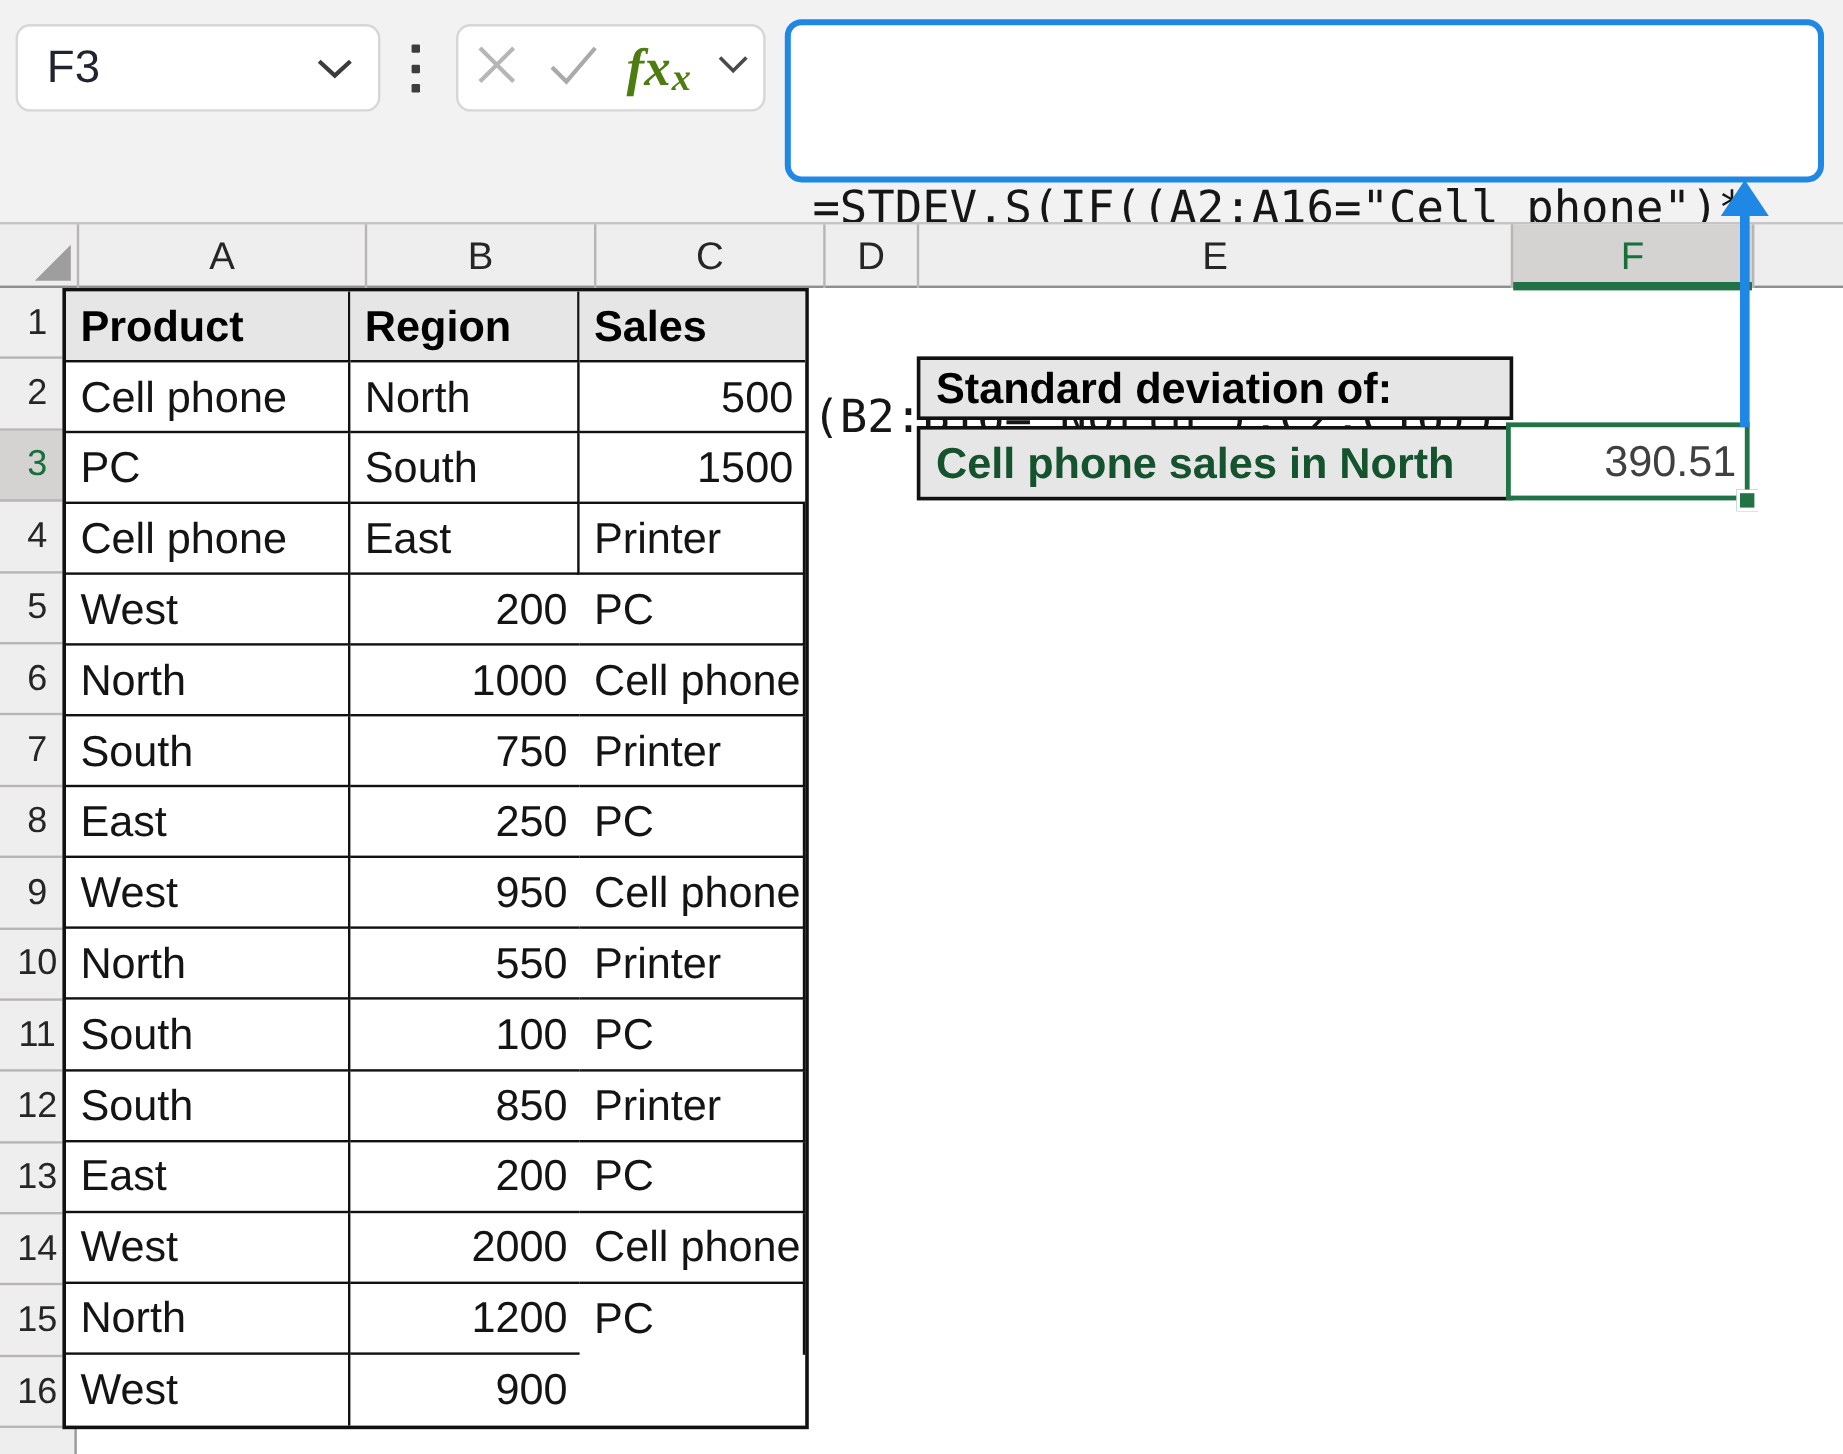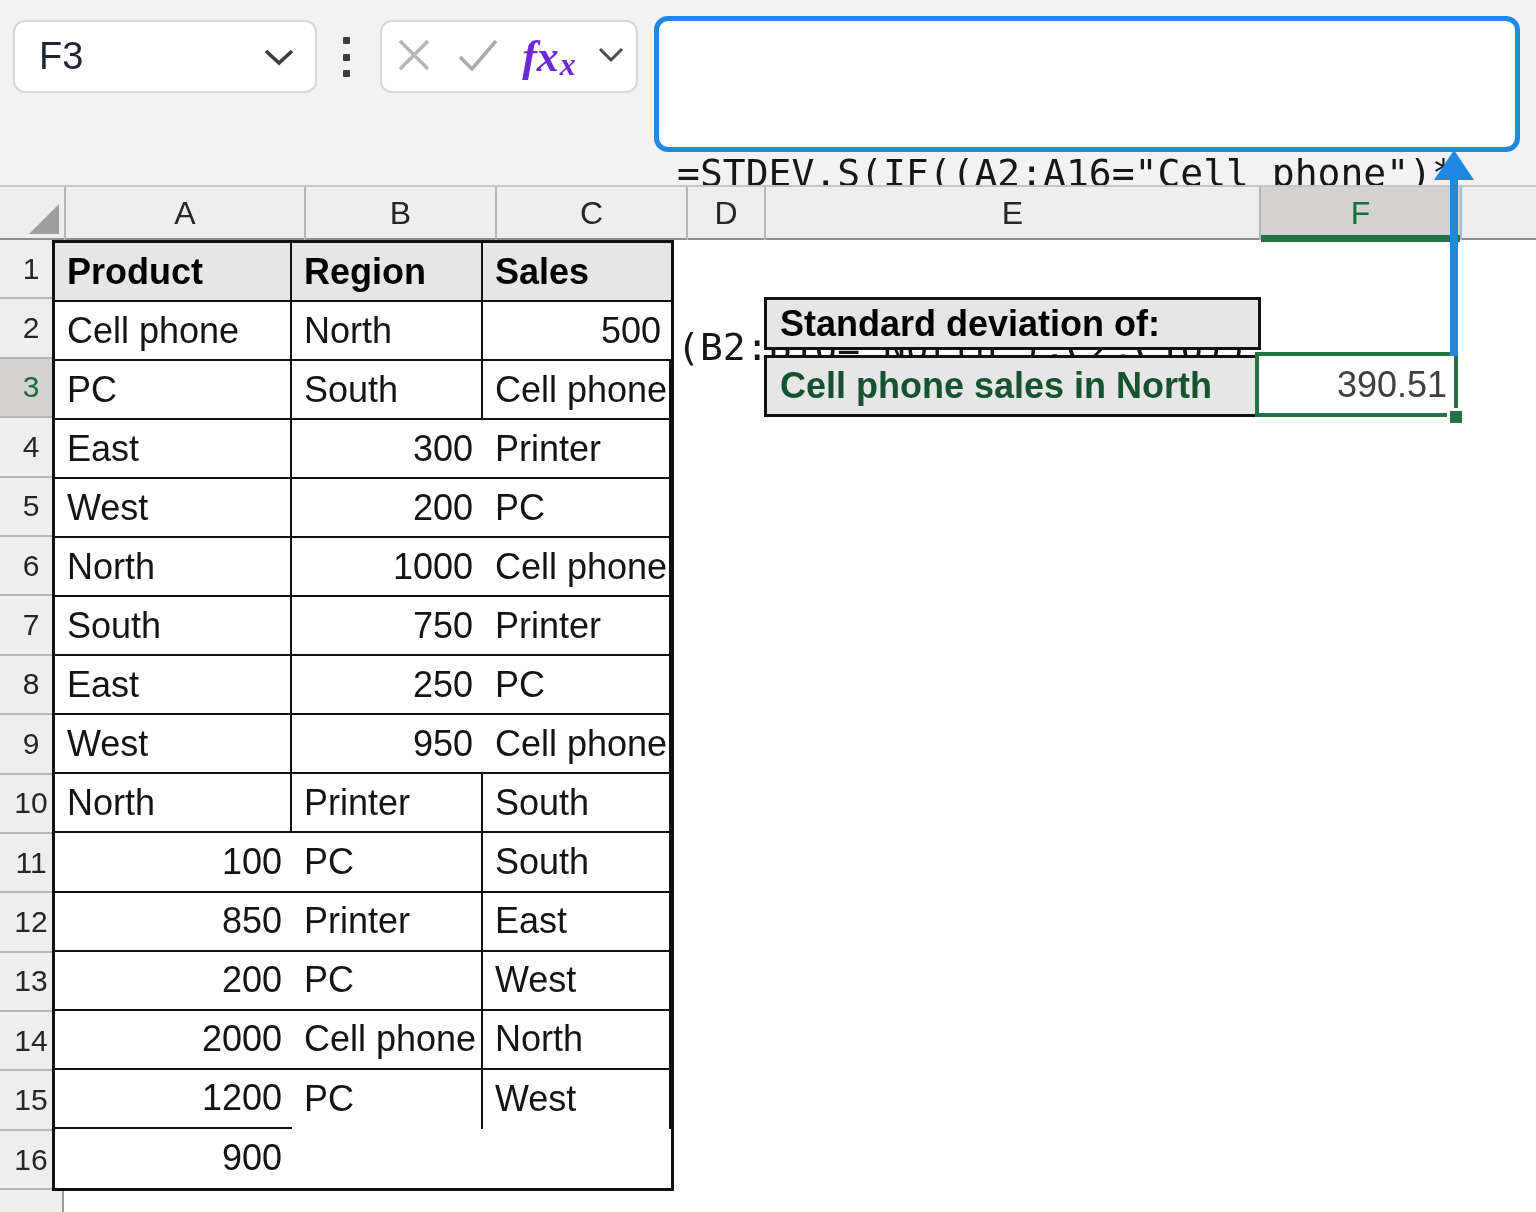--- a/index.html
+++ b/index.html
@@ -16,21 +16,21 @@
   .name-box .chev { margin-left:auto; display:flex; }
 
   .sep-dots { position:absolute; left:343px; top:37px; width:8px; height:40px;
     display:flex; flex-direction:column; justify-content:space-between; }
   .sep-dots i { width:7px; height:7px; background:#3d3d3d; border-radius:1px; }
 
   .fx-box { position:absolute; left:380px; top:20px; width:258px; height:73px;
     background:#fff; border:2px solid #d8d6d6; border-radius:12px;
     display:flex; align-items:center; justify-content:center; gap:22px; }
   .fx-glyph { font-family:"Liberation Serif", serif; font-style:italic; font-weight:700;
-    font-size:44px; color:#6d28d9; line-height:1; display:flex; align-items:baseline; }
+    font-size:44px; color:#4d7c0f; line-height:1; display:flex; align-items:baseline; }
   .fx-glyph .fx-x { font-size:32px; transform:translateY(4px); margin-left:1px; }
 
   .formula-bar { position:absolute; left:654px; top:16px; width:866px; height:136px;
     background:#fff; border:5px solid #1f87e4; border-radius:14px;
     padding:7px 18px; font-family:"DejaVu Sans Mono", monospace;
     font-size:38px; line-height:58px; color:#161616; white-space:pre; }
 
   
   .col-strip { position:absolute; left:0; top:185px; width:1536px; height:55px;
     background:#efeeee; border-top:2px solid #c6c4c4; border-bottom:2px solid #8f8d8d; }
@@ -173,40 +173,41 @@
 
 <div class="data-table" id="data-table">
     <div class="dcell hdr">Product</div>
     <div class="dcell hdr">Region</div>
     <div class="dcell hdr last-col">Sales</div>
     <div class="dcell">Cell phone</div>
     <div class="dcell">North</div>
     <div class="dcell num last-col">500</div>
     <div class="dcell">PC</div>
     <div class="dcell">South</div>
+    <div class="dcell num last-col">1500</div>
     <div class="dcell">Cell phone</div>
     <div class="dcell">East</div>
-    <div class="dcell num last-col">300</div>
     <div class="dcell">Printer</div>
     <div class="dcell">West</div>
     <div class="dcell num last-col">200</div>
     <div class="dcell">PC</div>
     <div class="dcell">North</div>
     <div class="dcell num last-col">1000</div>
     <div class="dcell">Cell phone</div>
     <div class="dcell">South</div>
     <div class="dcell num last-col">750</div>
     <div class="dcell">Printer</div>
     <div class="dcell">East</div>
     <div class="dcell num last-col">250</div>
     <div class="dcell">PC</div>
     <div class="dcell">West</div>
     <div class="dcell num last-col">950</div>
     <div class="dcell">Cell phone</div>
     <div class="dcell">North</div>
+    <div class="dcell num last-col">550</div>
     <div class="dcell">Printer</div>
     <div class="dcell">South</div>
     <div class="dcell num last-col">100</div>
     <div class="dcell">PC</div>
     <div class="dcell">South</div>
     <div class="dcell num last-col">850</div>
     <div class="dcell">Printer</div>
     <div class="dcell">East</div>
     <div class="dcell num last-col">200</div>
     <div class="dcell">PC</div>

